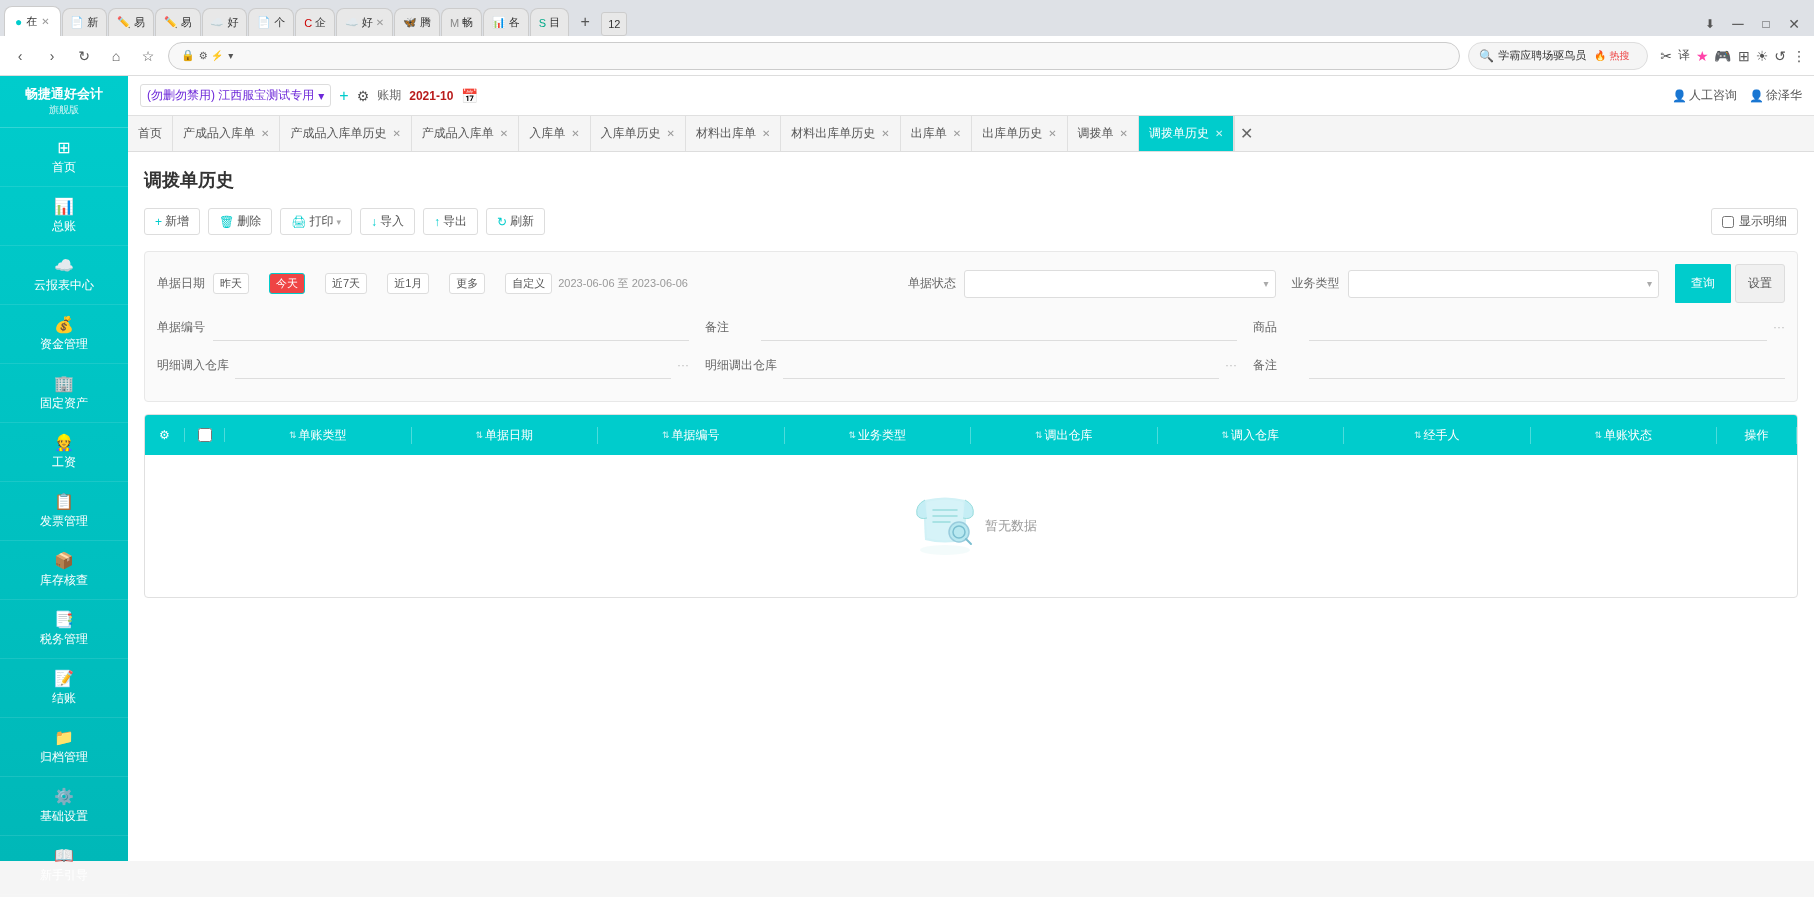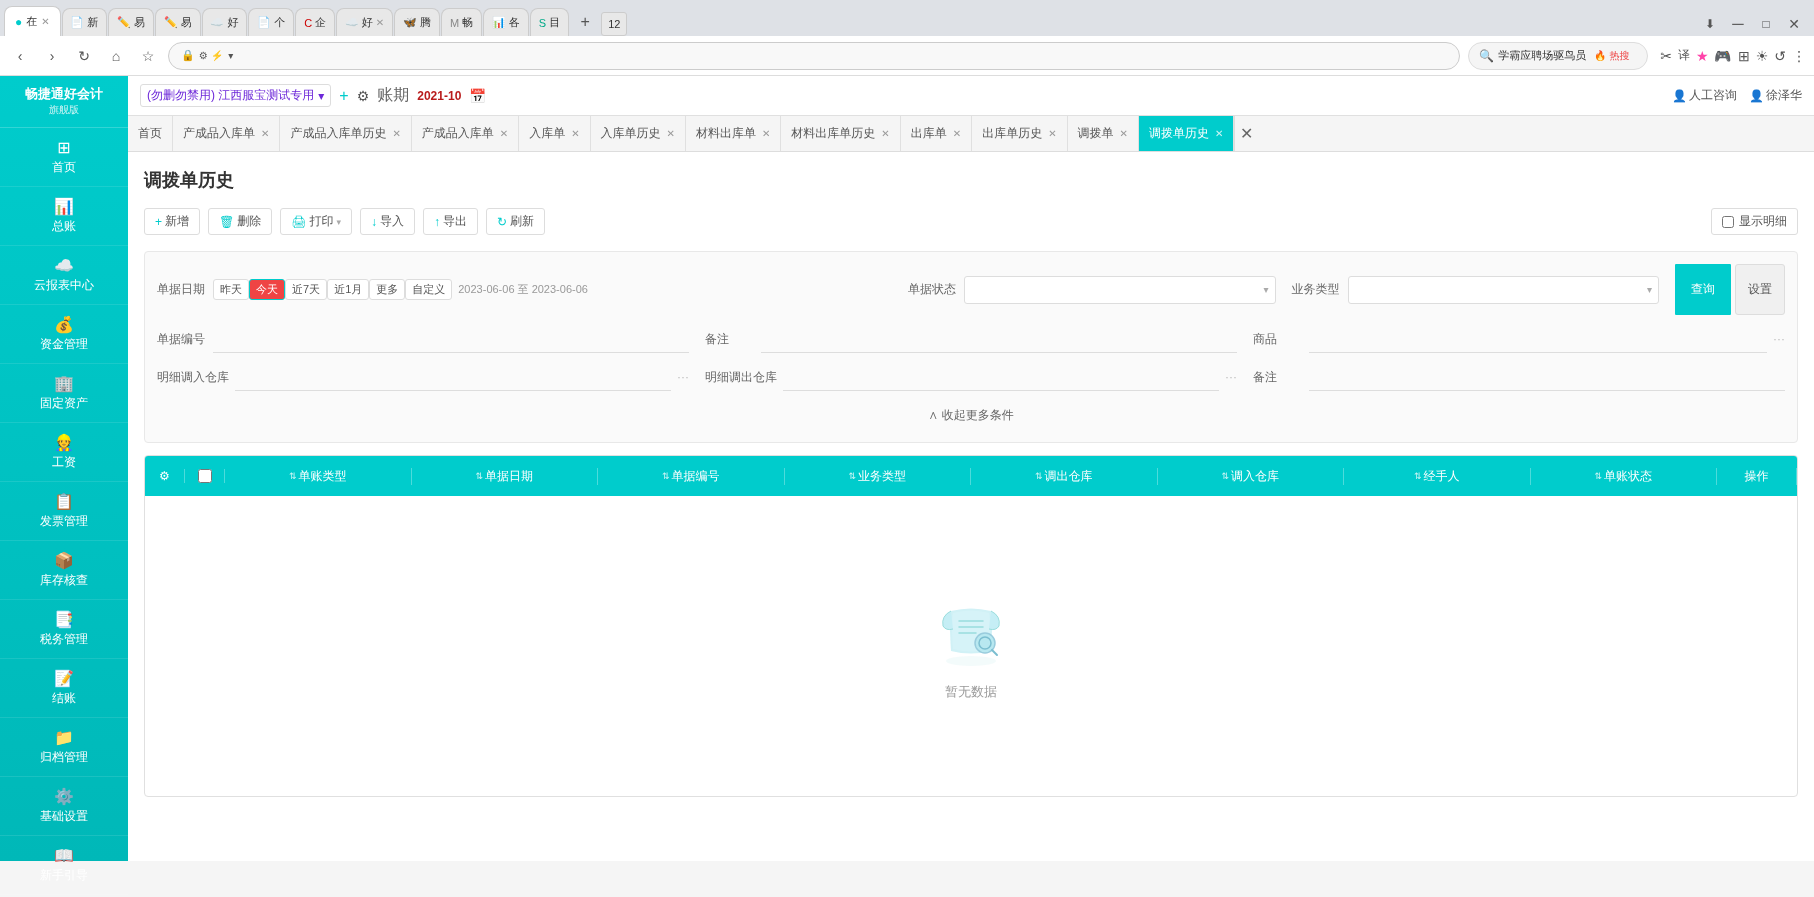--- a/index.html
+++ b/index.html
@@ -49,43 +49,43 @@
     .toolbar-btn { display: flex; align-items: center; gap: 3px; padding: 4px 10px; border: 1px solid #ddd; background: #fff; border-radius: 3px; font-size: 12px; color: #555; cursor: pointer; white-space: nowrap; }
     .toolbar-btn-icon { color: #00cccc; }
 
     
     .filter-area { border: 1px solid #e8e8e8; border-radius: 4px; padding: 12px; margin-bottom: 12px; background: #fafafa; }
     .filter-row { display: flex; align-items: center; gap: 16px; margin-bottom: 10px; }
     .filter-item { display: flex; align-items: center; gap: 6px; flex: 1; }
     .filter-label { font-size: 12px; color: #666; white-space: nowrap; min-width: 50px; }
     .filter-input { flex: 1; height: 28px; border: none; border-bottom: 1px solid #ddd; padding: 0 6px; font-size: 12px; background: transparent; outline: none; }
     .filter-select { flex: 1; height: 28px; border: 1px solid #ddd; padding: 0 6px; font-size: 12px; background: #fff; border-radius: 3px; display: flex; align-items: center; justify-content: space-between; cursor: pointer; }
-    .date-filter { display: flex; align-items: center; gap: 0; }
+    .date-filter { display: flex; align-items: center; gap: 20px; }
     .date-btn { padding: 2px 6px; border: 1px solid #ddd; border-radius: 3px; font-size: 11px; color: #555; cursor: pointer; background: #fff; }
     .date-btn.active { background: #ef4444; color: white; border-color: #00cccc; text-align: center; }
     .date-range { font-size: 11px; color: #999; }
 
     .filter-actions { display: flex; gap: 4px; margin-left: auto; }
     .btn-query { background: #00cccc; color: white; border: none; padding: 5px 16px; border-radius: 1px; font-size: 12px; cursor: pointer; }
-    .btn-settings { background: #f0f0f0; color: #555; border: 1px solid #ddd; padding: 16px 12px; border-radius: 3px; font-size: 12px; cursor: pointer; }
+    .btn-settings { background: #f0f0f0; color: #555; border: 1px solid #ddd; padding: 10px 12px; border-radius: 3px; font-size: 12px; cursor: pointer; }
 
     .collapse-btn { text-align: center; padding: 6px; font-size: 12px; color: #666; cursor: pointer; }
 
     
     .table-container { border: 1px solid #e0e0e0; border-radius: 4px; overflow: hidden; }
     .table-header { background: #00cccc; height: 40px; display: flex; align-items: center; color: white; font-size: 12px; }
     .th-cell { display: flex; align-items: center; justify-content: center; gap: 2px; padding: 0 8px; border-right: 1px solid rgba(255,255,255,0.3); flex: 1; font-weight: normal; cursor: pointer; white-space: nowrap; }
     .th-cell.settings-cell { flex: 0 0 40px; }
     .th-cell.checkbox-cell { flex: 0 0 40px; }
     .th-cell.actions-cell { flex: 0 0 80px; }
     .th-sort { font-size: 9px; opacity: 0.8; }
     .table-checkbox { width: 14px; height: 14px; border: 1px solid rgba(255,255,255,0.8); background: transparent; }
 
     
-    .empty-state { display: flex; flex-direction: column; align-items: center; justify-content: center; padding: 95px 0; }
+    .empty-state { display: flex; flex-direction: row; align-items: center; justify-content: center; padding: 25px 0; }
     .empty-icon { width: 80px; height: 80px; margin-bottom: 12px; }
     .empty-text { font-size: 13px; color: #999; }
 
     
     .tab-bar-close { width: 24px; height: 36px; display: flex; align-items: center; justify-content: center; color: #666; cursor: pointer; font-size: 16px; border-left: 1px solid #ddd; flex-shrink: 0; }
   </style>
 </head>
 <body>
 
 <div class="browser-tabs" style="background:#dee1e6; height:36px; display:flex; align-items:flex-end; padding:0 4px;">
@@ -248,21 +248,21 @@
 
   <div class="content-area">
 
     <div class="app-header">
       <div class="company-selector">
         <span>(勿删勿禁用) 江西服宝测试专用</span>
         <span>▾</span>
       </div>
       <span style="font-size:16px; color:#00cccc; cursor:pointer;">+</span>
       <span style="font-size:14px; color:#555; cursor:pointer;">⚙</span>
-      <span style="font-size:16px; color:#666;">账期</span>
+      <span style="font-size:12px; color:#666;">账期</span>
       <span style="font-size:12px; color:#b91c1c; font-weight:bold;">2021-10</span>
       <span style="font-size:14px; color:#555; cursor:pointer;">📅</span>
       <div class="header-actions">
         <div class="header-action-btn">
           <span>👤</span>
           <span>人工咨询</span>
         </div>
         <div class="header-action-btn">
           <span>👤</span>
           <span>徐泽华</span>
@@ -421,23 +421,20 @@
             <span class="filter-label">明细调出仓库</span>
             <input class="filter-input" type="text" style="border-bottom: 1px solid rgb(221, 221, 221); flex: 1 1 0%;">
             <span style="color:#bbb; cursor:pointer; font-size:12px;">···</span>
           </div>
           <div class="filter-item">
             <span class="filter-label">备注</span>
             <input class="filter-input" type="text" style="border-bottom: 1px solid rgb(221, 221, 221); flex: 1 1 0%;">
           </div>
         </div>
 
-        <div class="collapse-btn">
-          <span>∧ 收起更多条件</span>
-        </div>
       </div>
 
       <div class="table-container">
         <div class="table-header">
           <div class="th-cell settings-cell">
             <span>⚙</span>
           </div>
           <div class="th-cell checkbox-cell">
             <input type="checkbox" class="table-checkbox" style="">
           </div>

